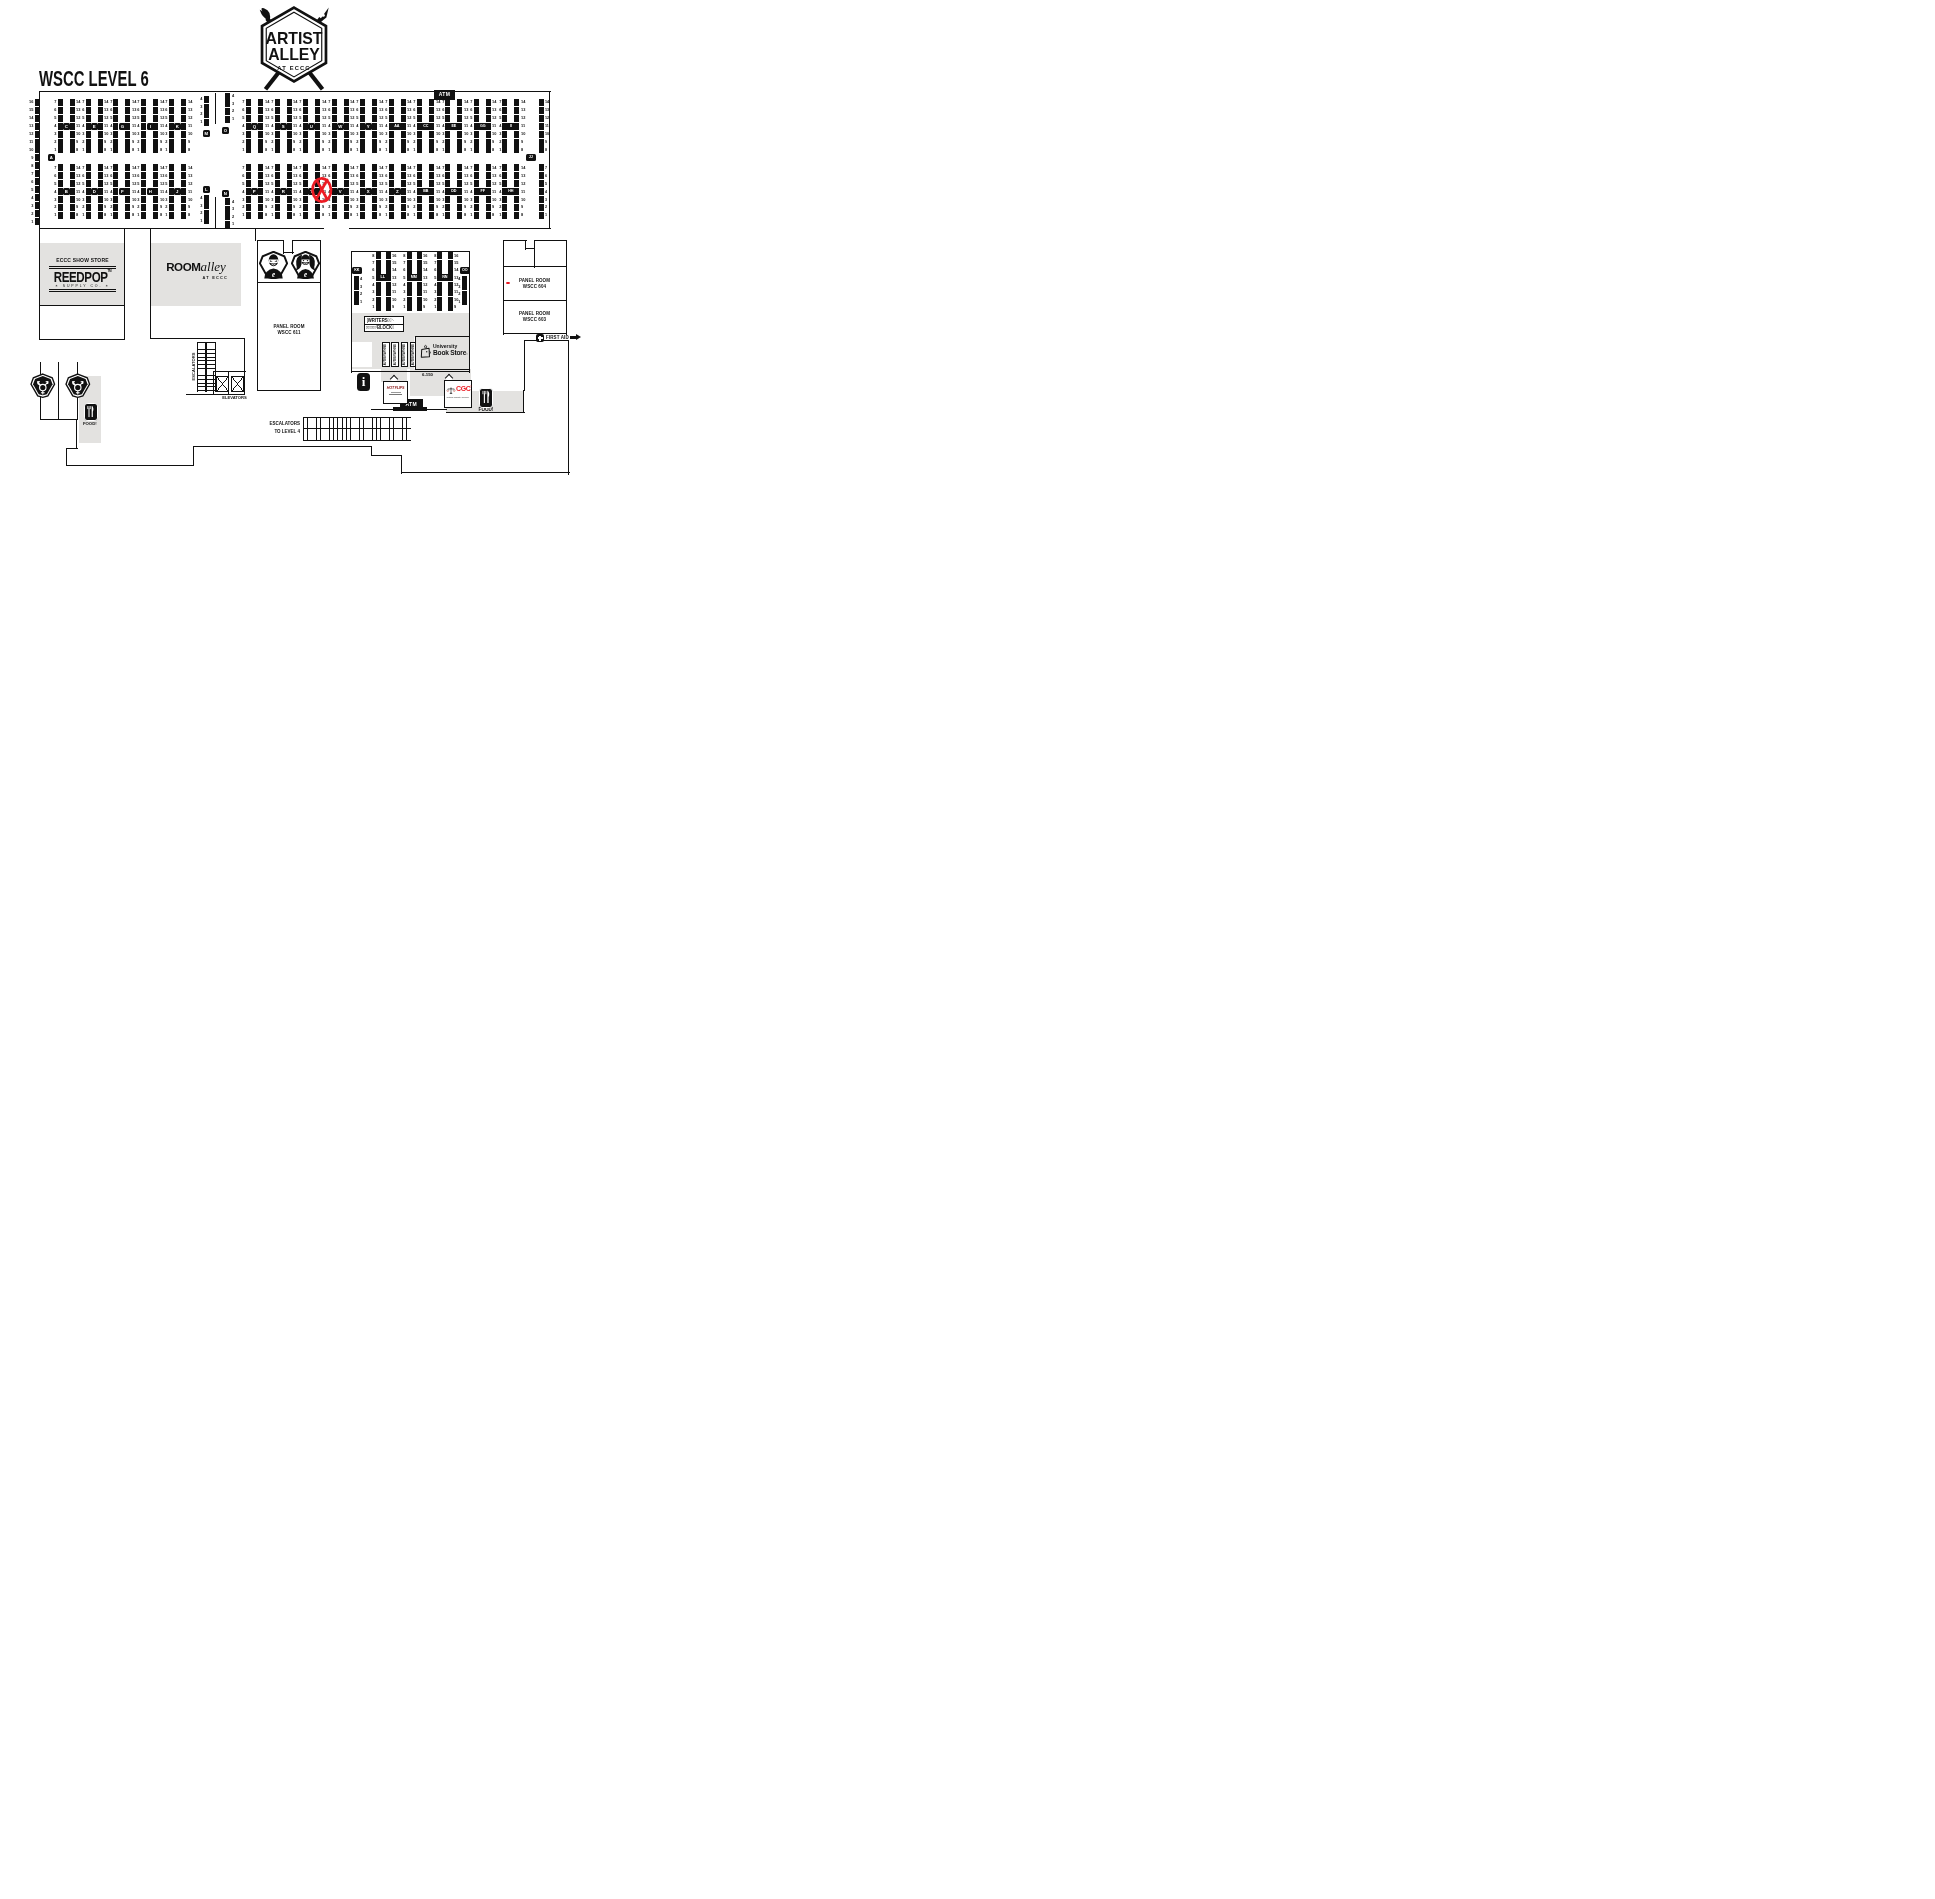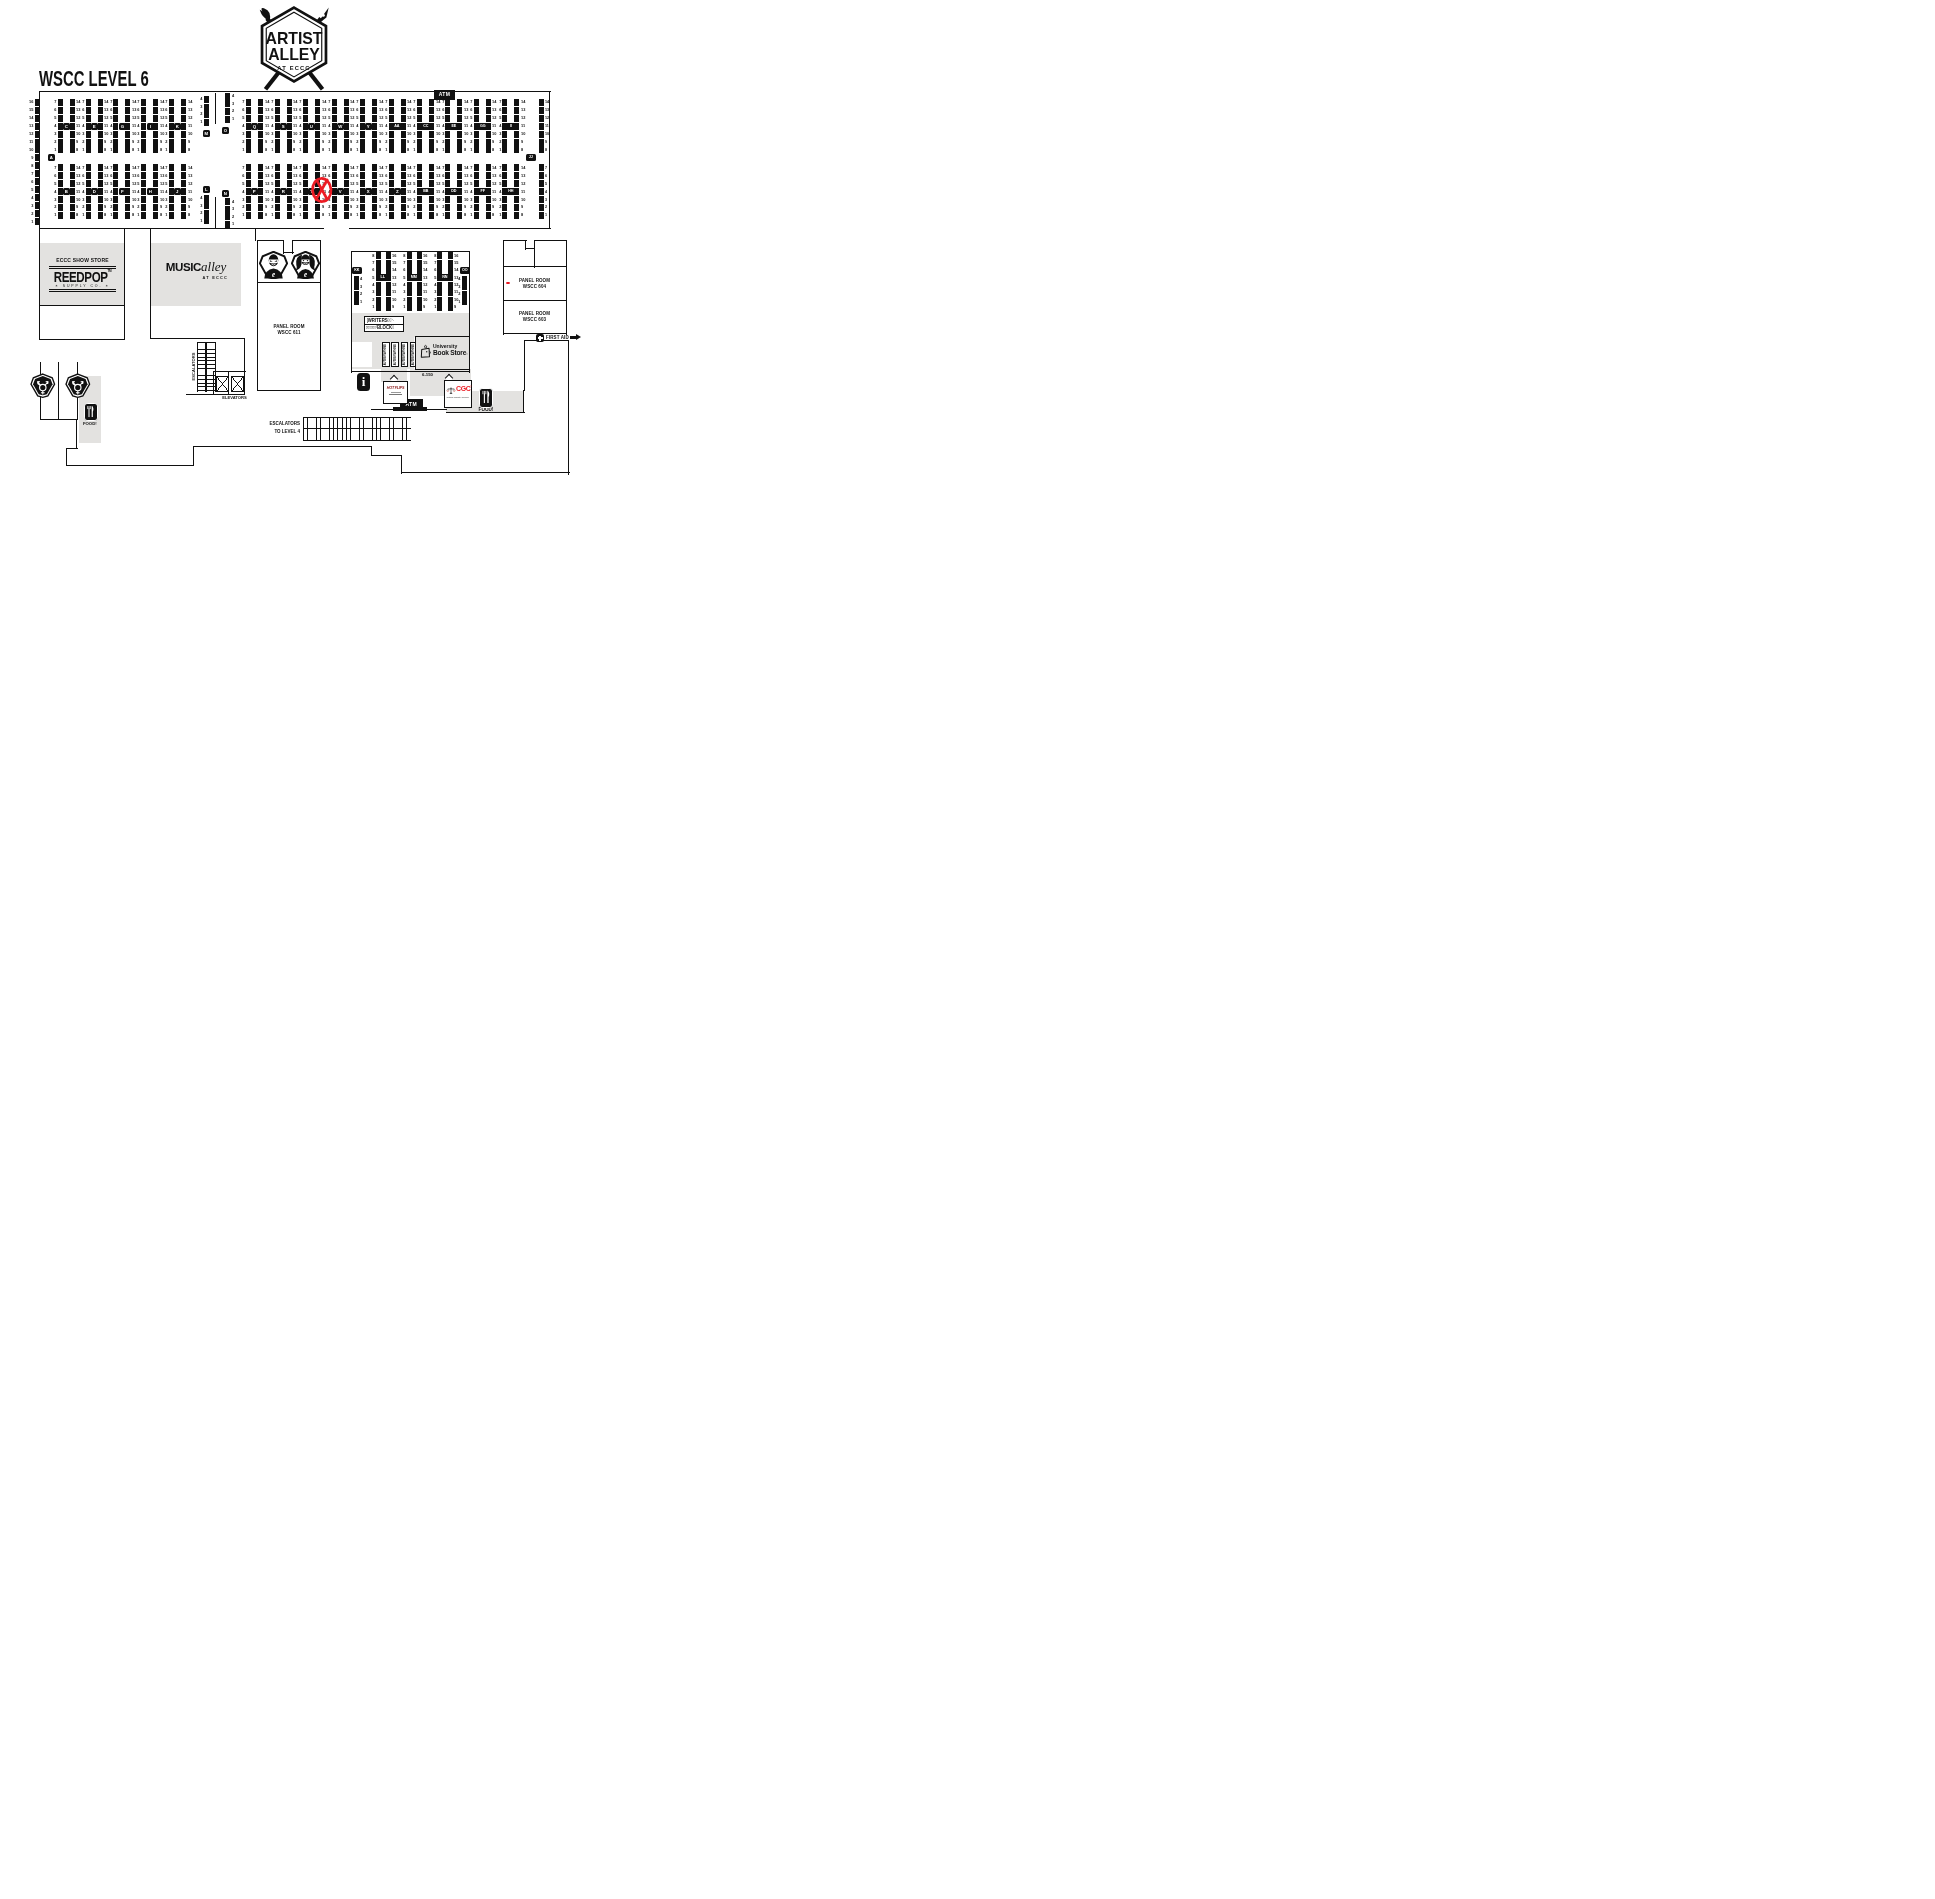--- a/index.html
+++ b/index.html
@@ -72,21 +72,21 @@
     <div class="smallcap" style="font-size:5px;transform:scaleY(1.25);">ECCC SHOW STORE</div>
     <div style="margin:3.9px 7px 0 7px;border-top:0.8px solid #111;"></div>
     <div style="margin:0.8px 7px 0 7px;border-top:1.5px solid #111;"></div>
     <div style="font-size:11.6px;font-weight:bold;letter-spacing:-0.4px;transform:scaleY(1.3);margin-top:1.5px;"><span>REEDPOP</span><span style="font-size:3.1px;vertical-align:top;">TM</span></div>
     <div style="font-size:3.5px;letter-spacing:1.9px;margin-top:0.8px;">✶&nbsp;<span>SUPPLY CO.</span>&nbsp;✶</div>
     <div style="margin:1.5px 7px 0 7px;border-top:1.5px solid #111;"></div>
     <div style="margin:0.8px 7px 0 7px;border-top:0.8px solid #111;"></div>
   </div>
 
   <div class="t" style="left:153px;top:259px;width:86px;text-align:center;">
-    <span style="font-size:11.6px;font-weight:bold;letter-spacing:-0.4px;">MUSIC</span><span style="font-family:'Liberation Serif',serif;font-style:italic;font-size:13px;">alley</span>
+    <span style="font-size:11.6px;font-weight:bold;letter-spacing:-0.4px;">ROOM</span><span style="font-family:'Liberation Serif',serif;font-style:italic;font-size:13px;">alley</span>
     <div style="font-size:3.9px;font-weight:bold;letter-spacing:1.2px;text-align:right;margin-right:11px;">AT ECCC</div>
   </div>
 
   <div class="roomlabel" style="left:260px;top:324px;width:58px;">
     <div>PANEL ROOM</div>
       <div>WSCC 611</div>
   </div>
   <div class="roomlabel" style="left:503px;top:278px;width:63px;">
     <div>PANEL ROOM</div>
       <div>WSCC 604</div>

